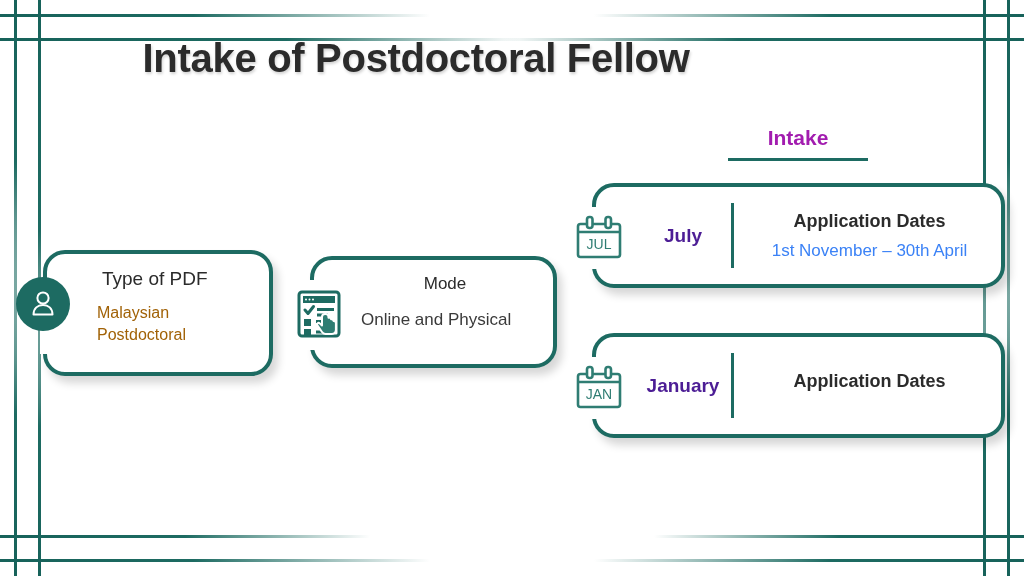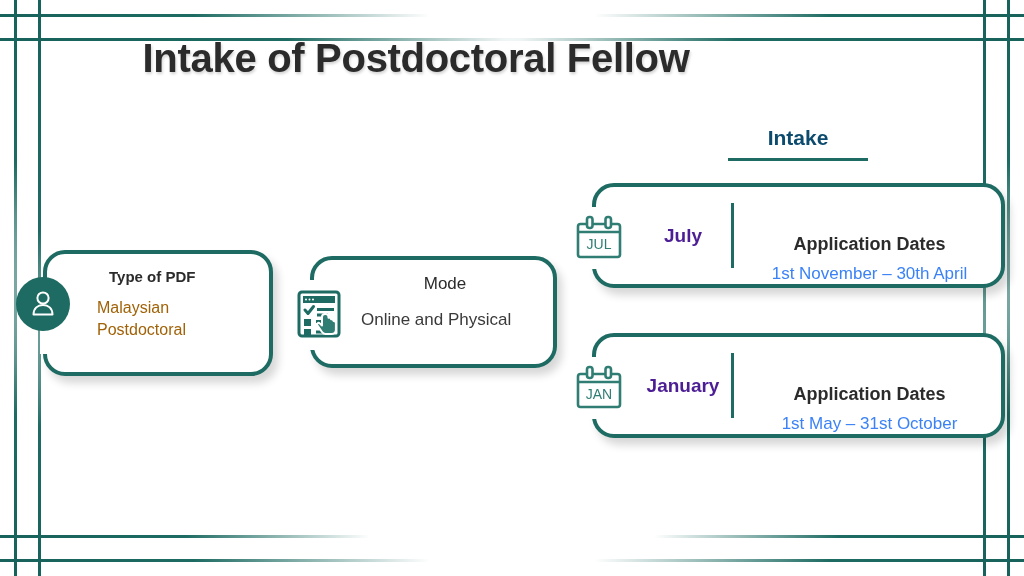--- a/index.html
+++ b/index.html
@@ -108,24 +108,24 @@
   #card-type   { left: 43px;  top: 250px; width: 230px; height: 126px; }
   #card-type .card-notch { top: 26px; height: 74px; }
 
   .card-type-body {
     position: absolute;
     left: 50px;
     top: 14px;
     z-index: 5;
   }
   .card-heading {
-    font-size: 15px;
-    font-weight: bold;
+    font-size: 19px;
+    font-weight: normal;
     color: #2b2b2b;
-    margin: 0 0 12px 12px;
+    margin: 0 0 12px 5px;
     white-space: nowrap;
   }
   .card-text {
     font-size: 16px;
     color: #a16207;
     line-height: 1.35;
     white-space: nowrap;
   }
 
   .avatar {
@@ -176,21 +176,21 @@
 
   
   .intake-label {
     position: absolute;
     left: 728px;
     top: 126px;
     width: 140px;
     text-align: center;
     font-size: 21px;
     font-weight: bold;
-    color: #0c4a6e;
+    color: #a21caf;
     z-index: 3;
   }
   .intake-underline {
     position: absolute;
     left: 728px;
     top: 158px;
     width: 140px;
     height: 3px;
     background: #1d6b62;
     z-index: 3;
@@ -243,21 +243,21 @@
   }
   .dates-block {
     position: absolute;
     left: 150px;
     right: 8px;
     top: 0;
     height: 100%;
     display: flex;
     flex-direction: column;
     align-items: center;
-    justify-content: flex-end;
+    justify-content: center;
     z-index: 5;
   }
   .dates-title {
     font-size: 18px;
     font-weight: bold;
     color: #2b2b2b;
     margin-bottom: 9px;
   }
   .dates-value {
     font-size: 17px;
@@ -365,15 +365,14 @@
       <line x1="8" y1="23" x2="50" y2="23" stroke="#2f7d73" stroke-width="2.6"></line>
       <rect x="17" y="8" width="5.5" height="11" rx="2.5" fill="#ffffff" stroke="#2f7d73" stroke-width="2.6"></rect>
       <rect x="35.5" y="8" width="5.5" height="11" rx="2.5" fill="#ffffff" stroke="#2f7d73" stroke-width="2.6"></rect>
       <text x="29" y="40" text-anchor="middle" font-size="14" fill="#2f7d73">JAN</text>
     </svg>
   </div>
   <div class="month-name">January</div>
   <div class="row-divider"></div>
   <div class="dates-block">
     <div class="dates-title">Application Dates</div>
-    <div class="dates-value">1st May – 31st October</div>
   </div>
 </div>
 
 </body></html>

